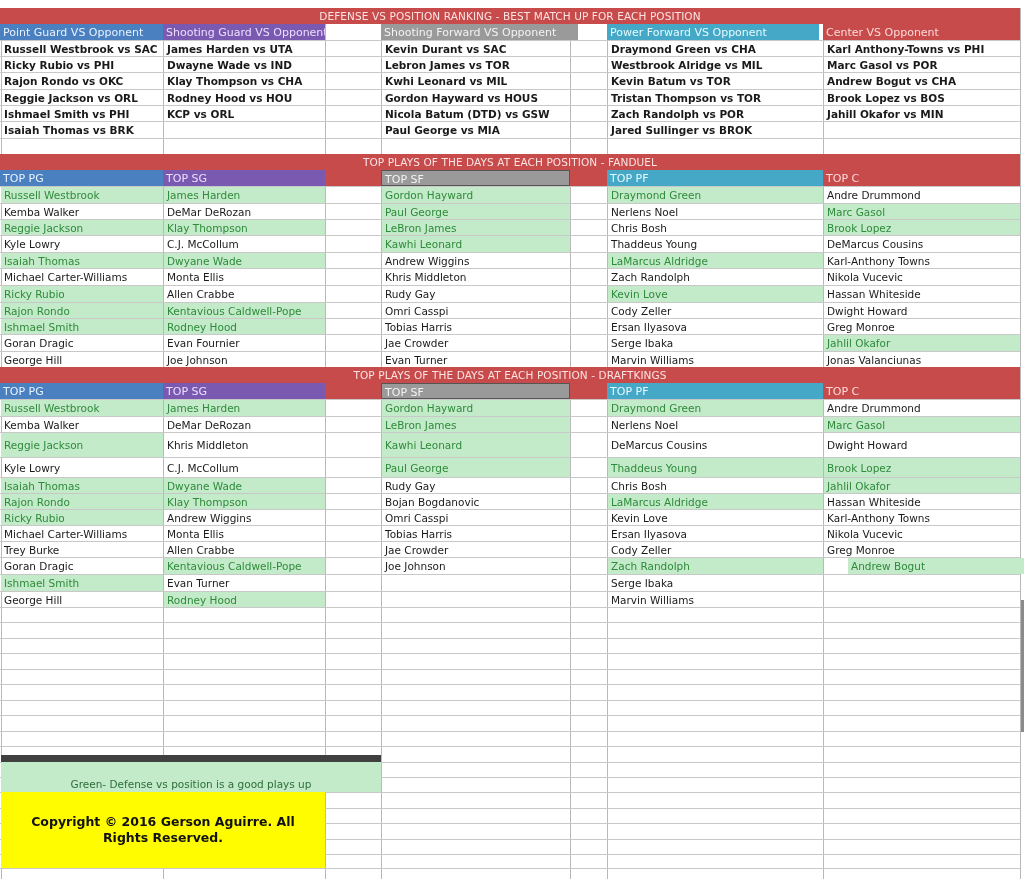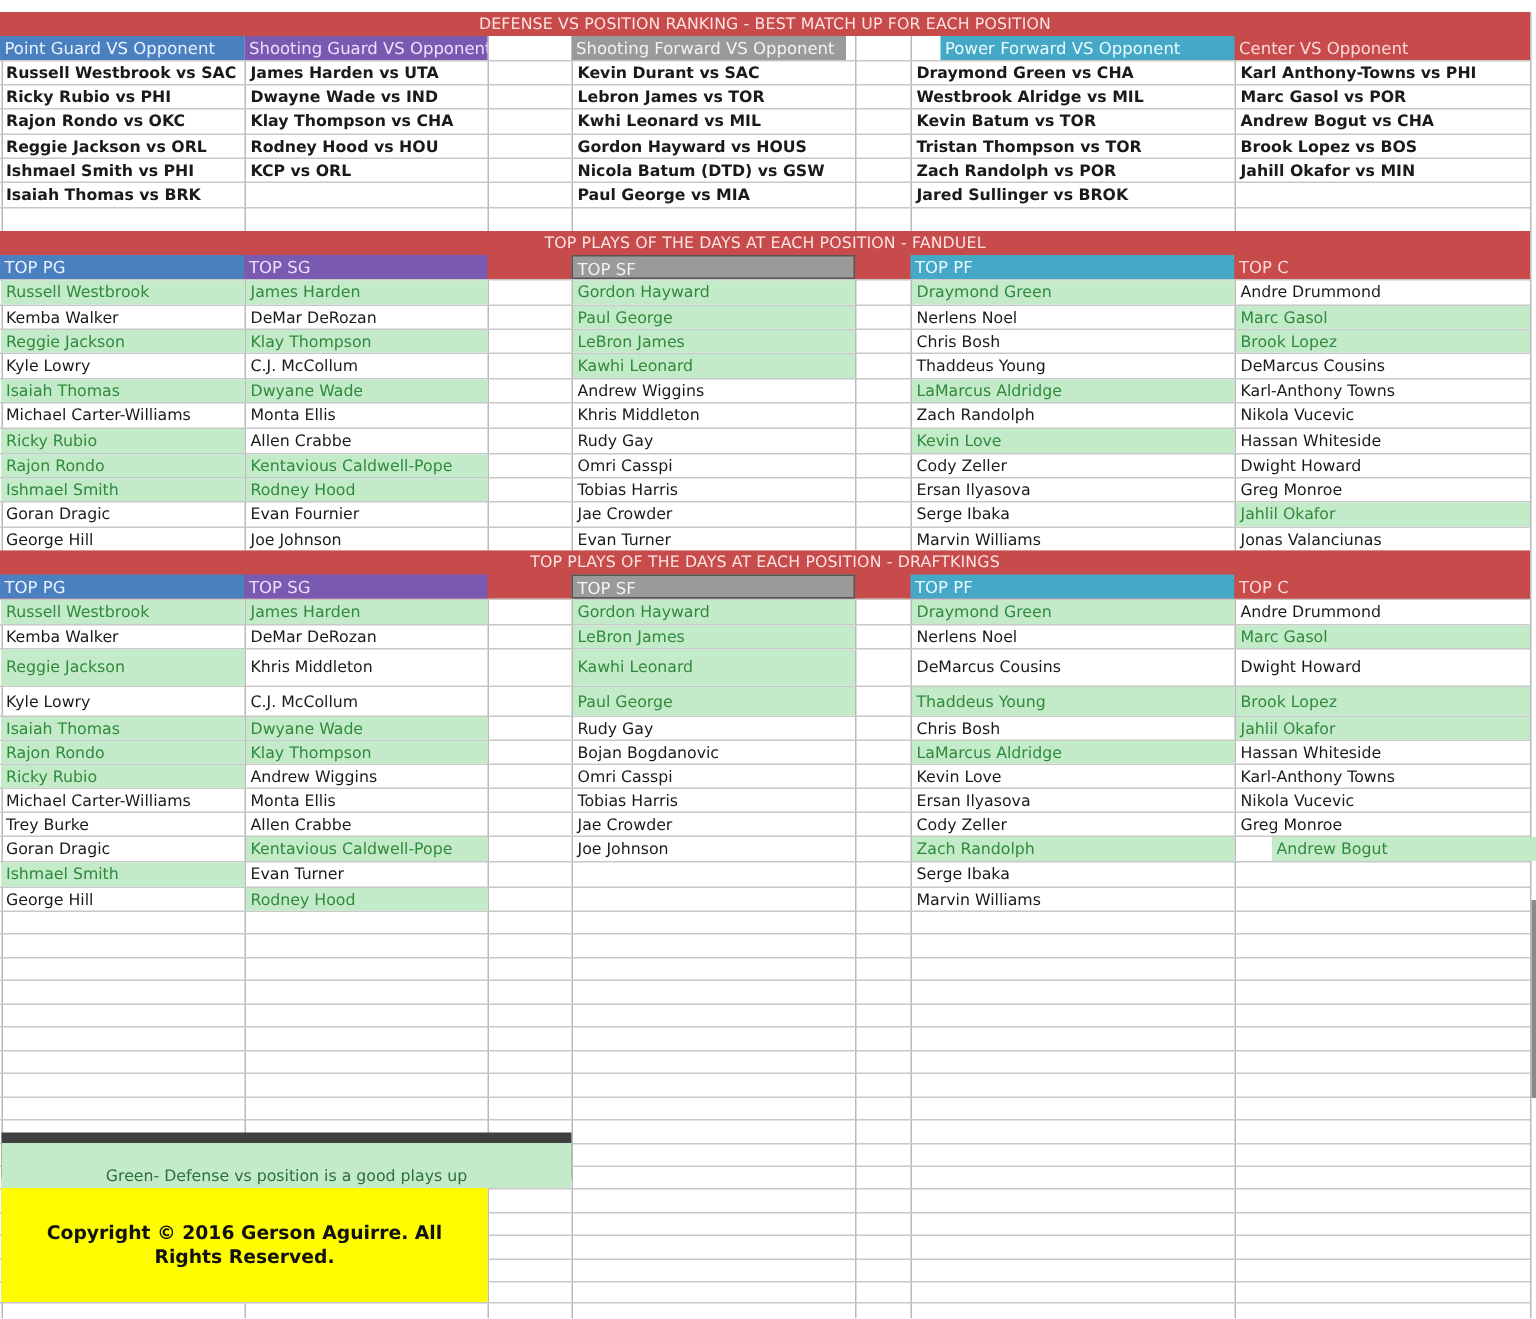--- a/index.html
+++ b/index.html
@@ -93,22 +93,22 @@
       <div class="hline" style="top: 823px;"></div>
       <div class="hline" style="top: 839px;"></div>
       <div class="hline" style="top: 854px;"></div>
       <div class="hline" style="top: 868px;"></div>
     </div>
 </div>
 
 <div class="banner" style="top:8px">DEFENSE VS POSITION RANKING - BEST MATCH UP FOR EACH POSITION</div>
 <div class="hdr pg" style="left:0;top:24px;width:163px">Point Guard VS Opponent</div>
 <div class="hdr sg" style="left:163px;top:24px;width:162px">Shooting Guard VS Opponent</div>
-<div class="hdr sf" style="left:381px;top:24px;width:183px;border:none">Shooting Forward VS Opponent</div>
-<div class="hdr pf" style="left:627px;top:24px;width:212px">Power Forward VS Opponent</div>
+<div class="hdr sf" style="left:381px;top:24px;width:197px;border:none">Shooting Forward VS Opponent</div>
+<div class="hdr pf" style="left:607px;top:24px;width:212px">Power Forward VS Opponent</div>
 <div class="hdr c" style="left:823px;top:24px;width:197px">Center VS Opponent</div>
 <div id="matchup-cells">
     <div class="cell bold" style="left: 1px; top: 41px; width: 162px; height: 15px;">Russell Westbrook vs SAC</div>
     <div class="cell bold" style="left: 1px; top: 57px; width: 162px; height: 15px;">Ricky Rubio vs PHI</div>
     <div class="cell bold" style="left: 1px; top: 73px; width: 162px; height: 16px;">Rajon Rondo vs OKC</div>
     <div class="cell bold" style="left: 1px; top: 90px; width: 162px; height: 15px;">Reggie Jackson vs ORL</div>
     <div class="cell bold" style="left: 1px; top: 106px; width: 162px; height: 15px;">Ishmael Smith vs PHI</div>
     <div class="cell bold" style="left: 1px; top: 122px; width: 162px; height: 16px;">Isaiah Thomas vs BRK</div>
     <div class="cell bold" style="left: 164px; top: 41px; width: 161px; height: 15px;">James Harden vs UTA</div>
     <div class="cell bold" style="left: 164px; top: 57px; width: 161px; height: 15px;">Dwayne Wade vs IND</div>

